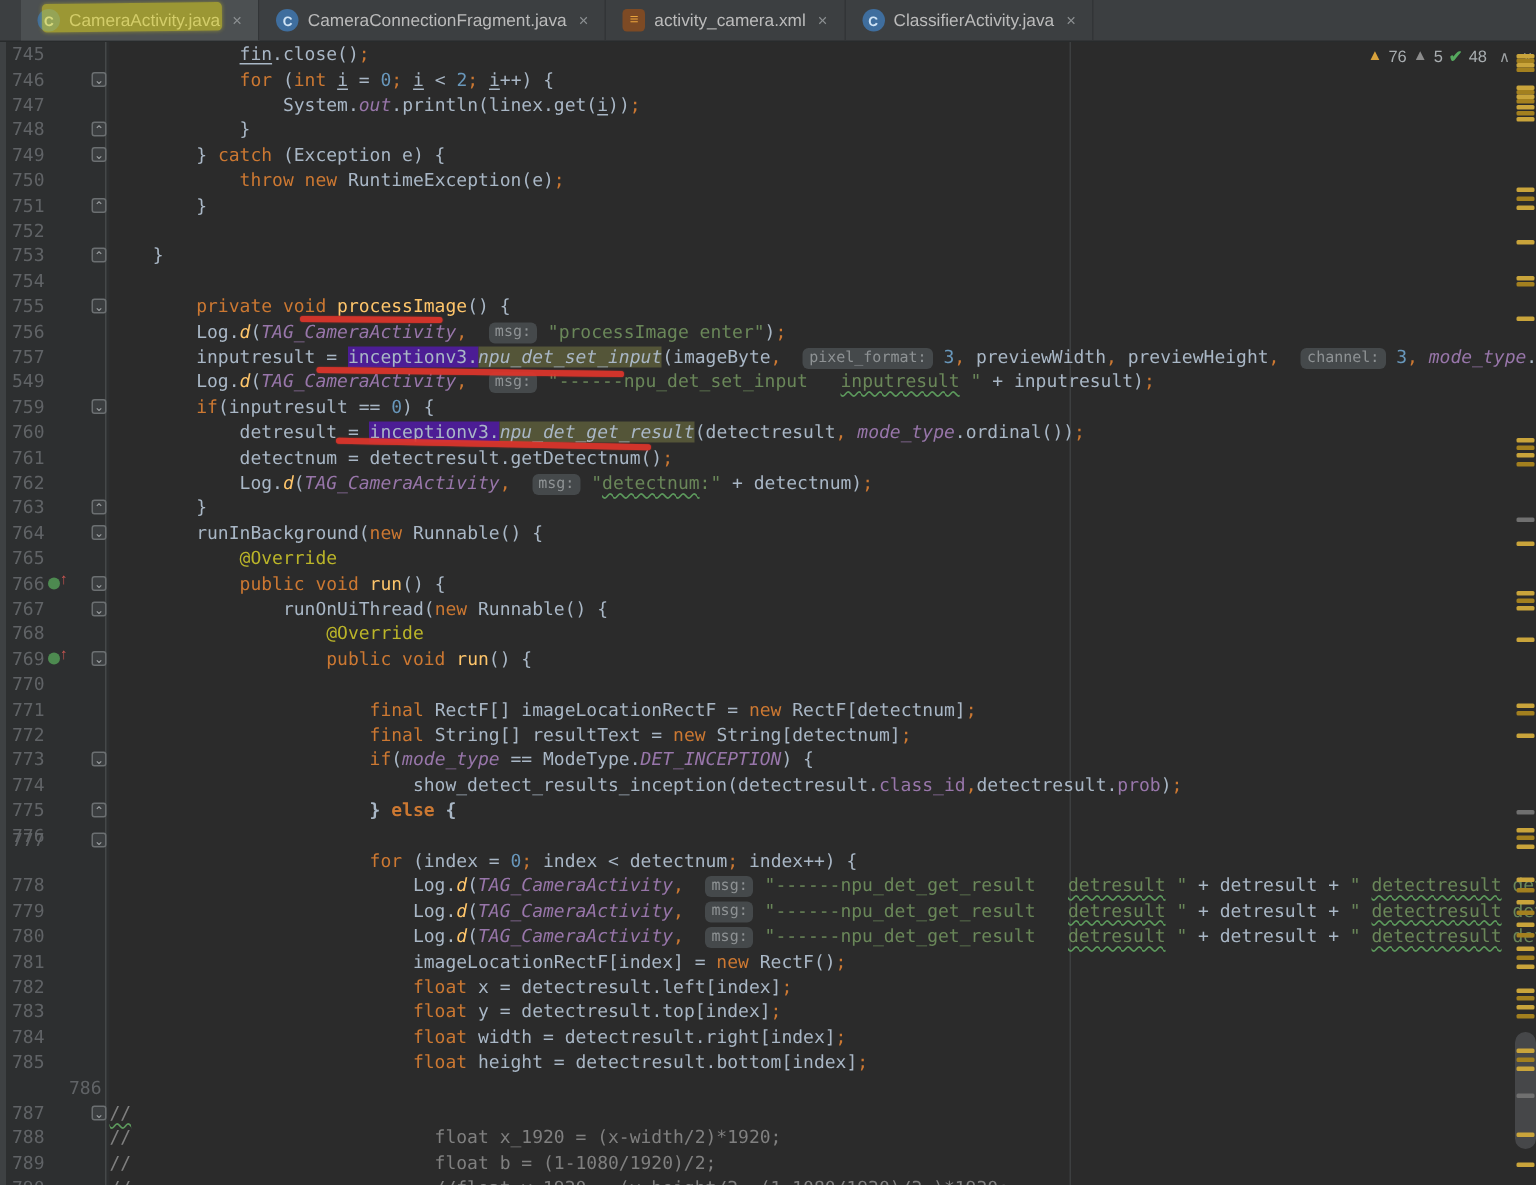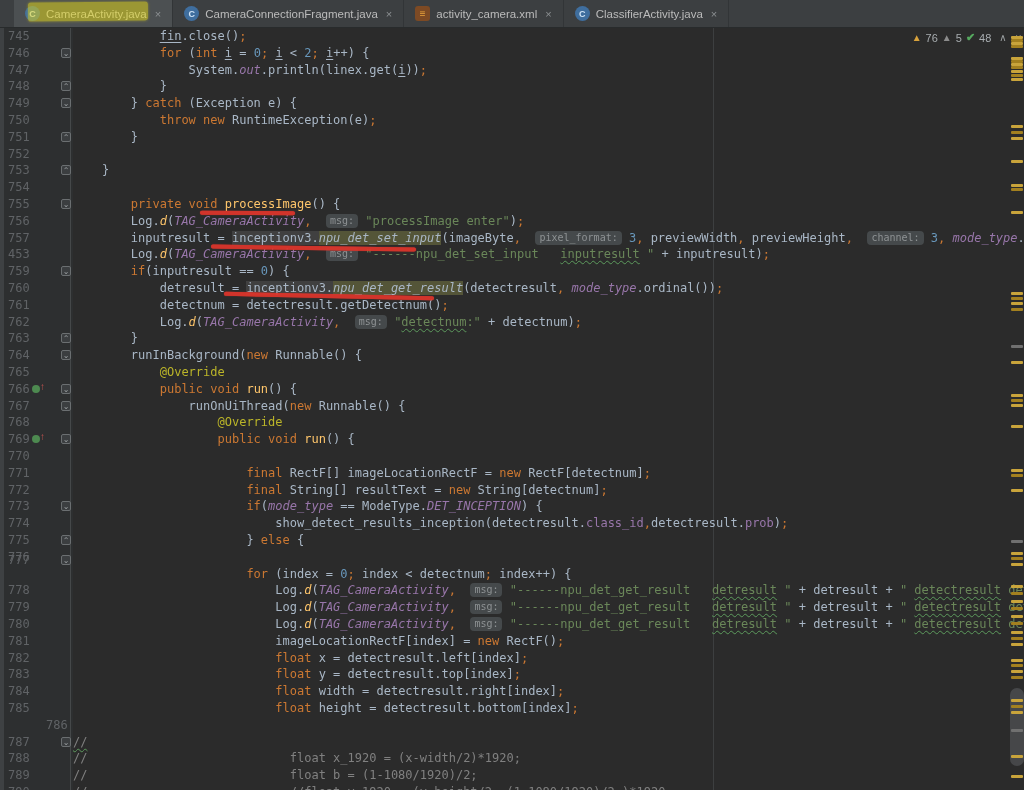--- a/index.html
+++ b/index.html
@@ -37,21 +37,21 @@
   .k{color:#cc7832;}
   .s{color:#6a8759;}
   .n{color:#6897bb;}
   .c{color:#808080;}
   .f{color:#9876aa;font-style:italic;}
   .fp{color:#9876aa;}
   .m{color:#ffc66b;}
   .d{color:#ffc66b;font-style:italic;}
   .a{color:#bbb529;}
   .u{text-decoration:underline;text-underline-offset:2px;}
-  .hl{background:#404040;}
+  .hl{background:#4c1d95;}
   .hli{background:#545538;font-style:italic;}
   .sq{text-decoration:underline wavy #5c9a5c 1px;text-underline-offset:2px;}
   .h{display:inline-block;font-size:10px;line-height:12px;padding:1px 4px;border-radius:4px;
      background:#45494b;color:#8e9294;vertical-align:1px;font-family:"DejaVu Sans Mono",monospace;}
   
   .inspect{position:absolute;right:2px;top:3px;display:flex;align-items:center;gap:4px;
      font-size:11px;color:#a8adb0;}
   .w-yellow{color:#d8a23c;font-size:10px;}
   .w-gray{color:#8c8c8c;font-size:10px;}
   .w-green{color:#55a85e;font-size:11px;font-weight:bold;}
@@ -135,21 +135,21 @@
           <span class="gut-num">755</span>
           <span class="fold">⌄</span>
         </div>
         <div class="gut-row" style="top: 185px;">
           <span class="gut-num">756</span>
         </div>
         <div class="gut-row" style="top: 202px;">
           <span class="gut-num">757</span>
         </div>
         <div class="gut-row" style="top: 218px;">
-          <span class="gut-num">453</span>
+          <span class="gut-num">549</span>
         </div>
         <div class="gut-row" style="top: 235px;">
           <span class="gut-num">759</span>
           <span class="fold">⌄</span>
         </div>
         <div class="gut-row" style="top: 252px;">
           <span class="gut-num">760</span>
         </div>
         <div class="gut-row" style="top: 269px; padding-left: 34px;">
           <span class="gut-num">761</span>
@@ -284,21 +284,21 @@
         <div class="cl" style="top: 336px;"><span class="p">            </span><span class="a">@Override</span></div>
         <div class="cl" style="top: 353px;"><span class="p">            </span><span class="k">public void </span><span class="m">run</span><span class="p">() {</span></div>
         <div class="cl" style="top: 370px;"><span class="p">                runOnUiThread(</span><span class="k">new </span><span class="p">Runnable() {</span></div>
         <div class="cl" style="top: 386px;"><span class="p">                    </span><span class="a">@Override</span></div>
         <div class="cl" style="top: 403px;"><span class="p">                    </span><span class="k">public void </span><span class="m">run</span><span class="p">() {</span></div>
         <div class="cl" style="top: 420px;"></div>
         <div class="cl" style="top: 437px;"><span class="p">                        </span><span class="k">final </span><span class="p">RectF[] imageLocationRectF = </span><span class="k">new </span><span class="p">RectF[detectnum]</span><span class="k">;</span></div>
         <div class="cl" style="top: 454px;"><span class="p">                        </span><span class="k">final </span><span class="p">String[] resultText = </span><span class="k">new </span><span class="p">String[detectnum]</span><span class="k">;</span></div>
         <div class="cl" style="top: 487px;"><span class="p">                            show_detect_results_inception(detectresult.</span><span class="fp">class_id</span><span class="k">,</span><span class="p">detectresult.</span><span class="fp">prob</span><span class="p">)</span><span class="k">;</span></div>
         <div class="cl" style="top: 470px;"><span class="p">                        </span><span class="k">if</span><span class="p">(</span><span class="f">mode_type</span><span class="p"> == ModeType.</span><span class="f">DET_INCEPTION</span><span class="p">) {</span></div>
-        <div class="cl" style="top: 504px;"><span class="p">                        } </span><span class="k">else</span><span class="p"> {</span></div>
+        <div class="cl" style="top: 504px; font-weight: bold;"><span class="p">                        } </span><span class="k">else</span><span class="p"> {</span></div>
         <div class="cl" style="top: 521px;"></div>
         <div class="cl" style="top: 538px;"><span class="p">                        </span><span class="k">for </span><span class="p">(index = </span><span class="n">0</span><span class="k">;</span><span class="p"> index &lt; detectnum</span><span class="k">;</span><span class="p"> index++) {</span></div>
         <div class="cl" style="top: 554px;"><span class="p">                            Log.</span><span class="d">d</span><span class="p">(</span><span class="f">TAG_CameraActivity</span><span class="k">,</span><span class="p">  </span><span class="h">msg:</span><span class="p"> </span><span class="s">"------npu_det_get_result   </span><span class="s sq">detresult</span><span class="s"> "</span><span class="p"> + detresult + </span><span class="s">" </span><span class="s sq">detectresult</span><span class="s"> det num :"</span></div>
         <div class="cl" style="top: 571px;"><span class="p">                            Log.</span><span class="d">d</span><span class="p">(</span><span class="f">TAG_CameraActivity</span><span class="k">,</span><span class="p">  </span><span class="h">msg:</span><span class="p"> </span><span class="s">"------npu_det_get_result   </span><span class="s sq">detresult</span><span class="s"> "</span><span class="p"> + detresult + </span><span class="s">" </span><span class="s sq">detectresult</span><span class="s"> det num :"</span></div>
         <div class="cl" style="top: 588px;"><span class="p">                            Log.</span><span class="d">d</span><span class="p">(</span><span class="f">TAG_CameraActivity</span><span class="k">,</span><span class="p">  </span><span class="h">msg:</span><span class="p"> </span><span class="s">"------npu_det_get_result   </span><span class="s sq">detresult</span><span class="s"> "</span><span class="p"> + detresult + </span><span class="s">" </span><span class="s sq">detectresult</span><span class="s"> det num :"</span></div>
         <div class="cl" style="top: 605px;"><span class="p">                            imageLocationRectF[index] = </span><span class="k">new </span><span class="p">RectF()</span><span class="k">;</span></div>
         <div class="cl" style="top: 622px;"><span class="p">                            </span><span class="k">float </span><span class="p">x = detectresult.left[index]</span><span class="k">;</span></div>
         <div class="cl" style="top: 638px;"><span class="p">                            </span><span class="k">float </span><span class="p">y = detectresult.top[index]</span><span class="k">;</span></div>
         <div class="cl" style="top: 655px;"><span class="p">                            </span><span class="k">float </span><span class="p">width = detectresult.right[index]</span><span class="k">;</span></div>
         <div class="cl" style="top: 672px;"><span class="p">                            </span><span class="k">float </span><span class="p">height = detectresult.bottom[index]</span><span class="k">;</span></div>

